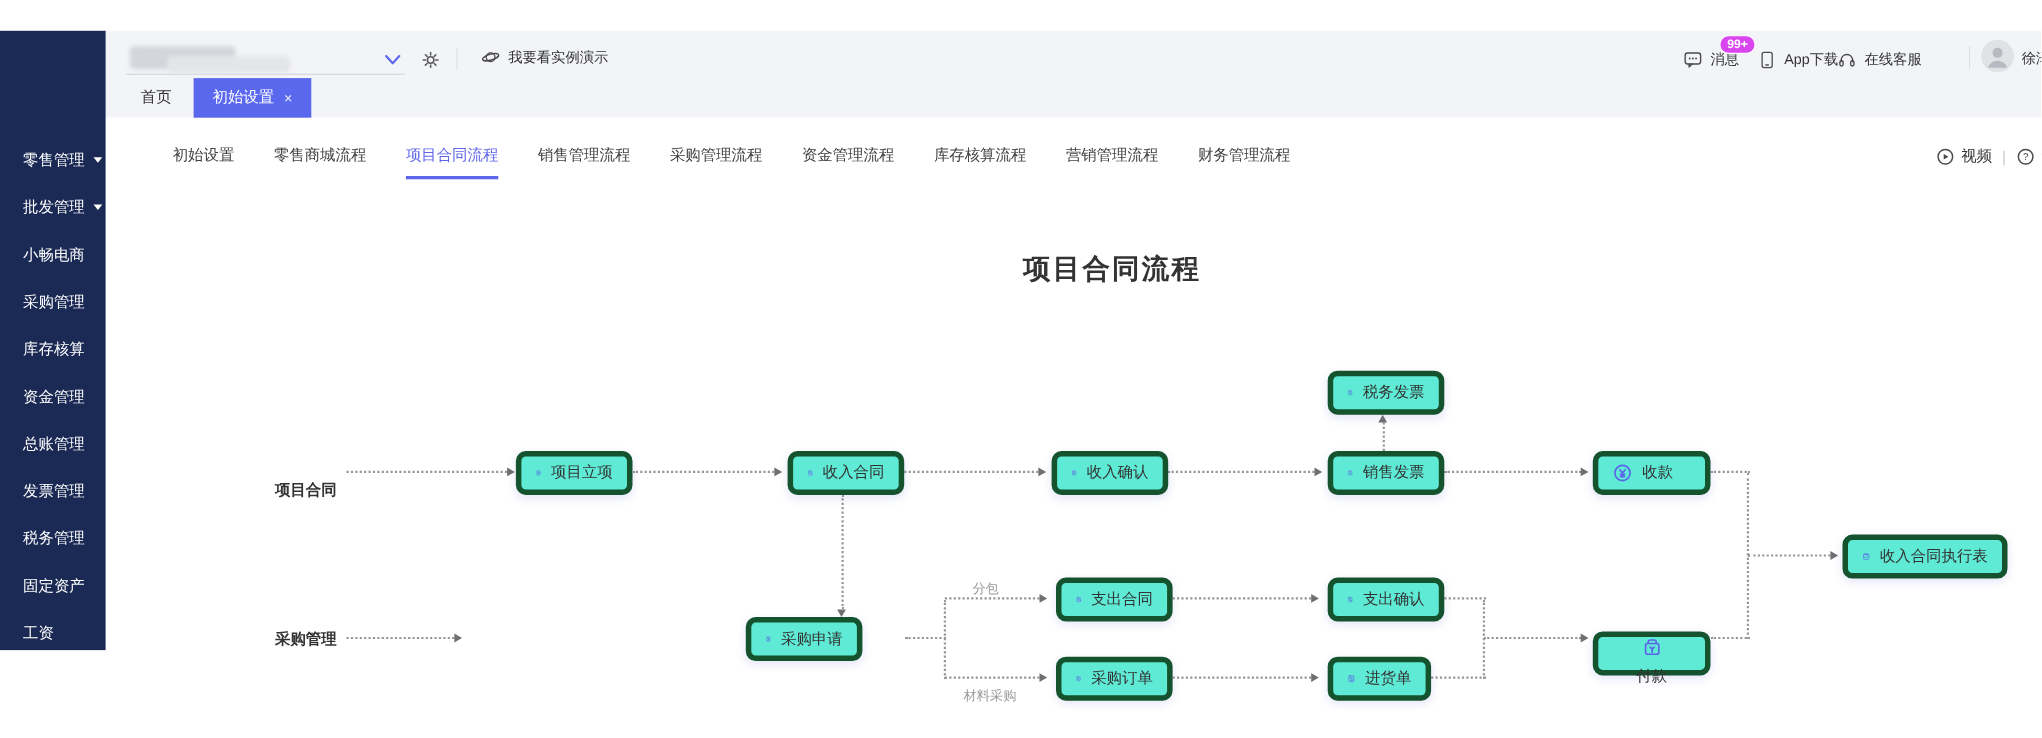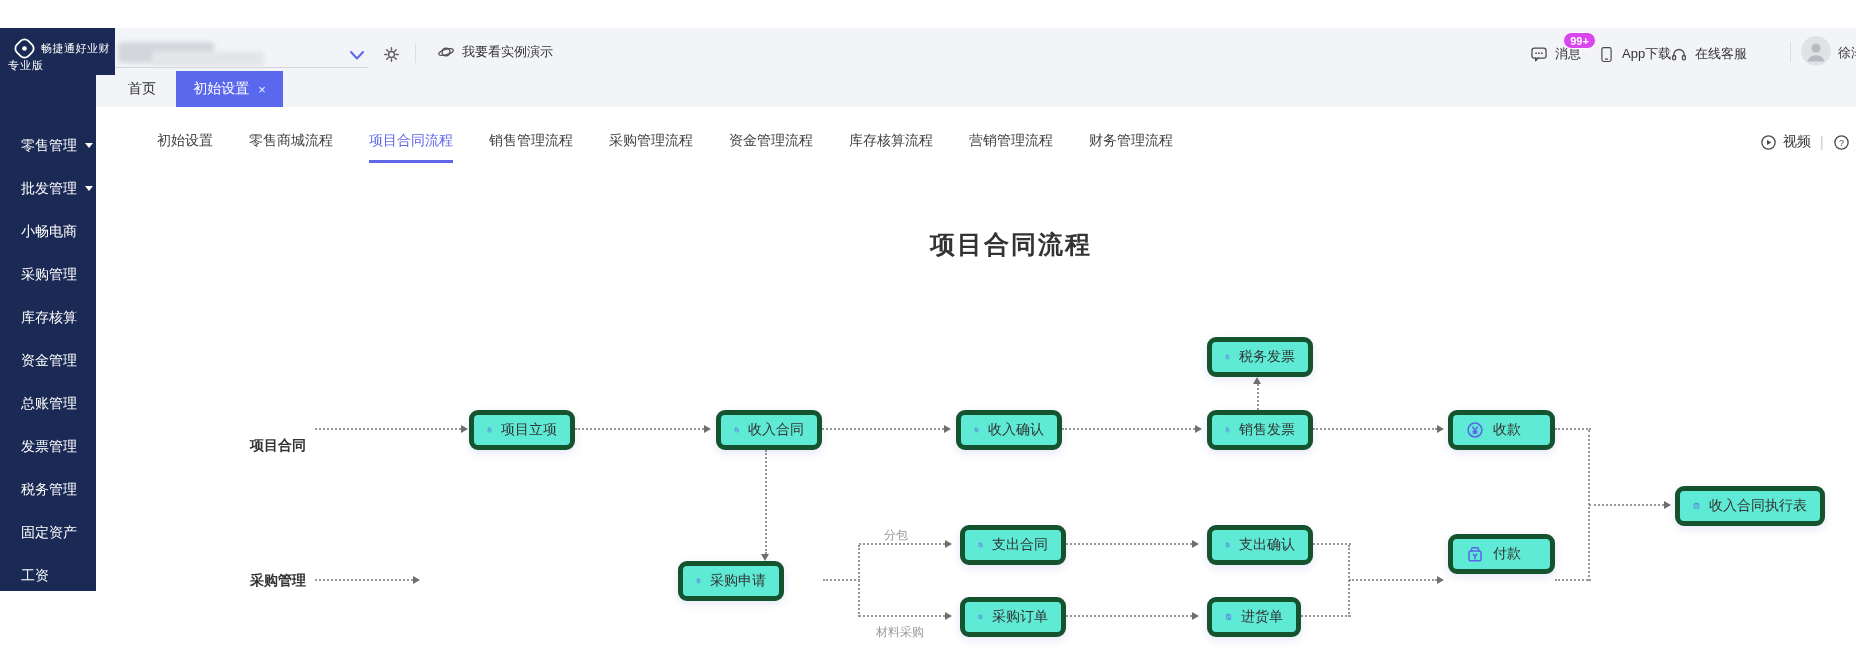--- a/index.html
+++ b/index.html
@@ -102,28 +102,20 @@
           <span>工资</span>
         </div>
         <div class="side-item">
           <span>经营管理</span>
         </div>
         <div class="side-item">
           <span>小畅报销</span>
         </div>
       </nav>
   </aside>
-  <div class="abs logo-block">
-    <span class="logo-ic"><svg width="100%" height="100%" viewBox="0 0 28 28" fill="none" stroke="#fff" stroke-width="2" stroke-linecap="round" stroke-linejoin="round">
-          <rect x="5" y="5" width="18" height="18" rx="6" transform="rotate(45 14 14)"></rect>
-          <circle cx="14" cy="14" r="2.6" fill="#fff" stroke="none"></circle>
-        </svg></span>
-    <span class="brand-txt">畅捷通好业财</span>
-    <span class="edition-txt">专业版</span>
-  </div>
 
   <div class="abs hdr-selector"></div>
   <div class="abs blur1"></div>
   <div class="abs blur2"></div>
   <span class="abs hdr-chevron"><svg width="100%" height="100%" viewBox="0 0 16 10" fill="none" stroke="#5a68ee" stroke-width="2" stroke-linecap="round" stroke-linejoin="round">
         <path d="M2 1.5 8 8l6-6.5"></path>
       </svg></span>
   <span class="abs hdr-gear"><svg width="100%" height="100%" viewBox="0 0 20 20" fill="none" stroke="#5c5c5c" stroke-width="1.5" stroke-linecap="round" stroke-linejoin="round">
         <circle cx="10" cy="10" r="3.1"></circle>
         <path d="M10 2.9v2.3M10 14.8v2.3M2.9 10h2.3M14.8 10h2.3M5 5l1.6 1.6M13.4 13.4 15 15M15 5l-1.6 1.6M6.6 13.4 5 15"></path>
@@ -359,21 +351,21 @@
       </div>
       <div class="fnode" style="left: 1207px; top: 597px; width: 94px; pointer-events: auto;">
         <span class="i18">
           <svg width="100%" height="100%" viewBox="0 0 18 18" fill="none" stroke="#5b64e8" stroke-width="1.5" stroke-linecap="round" stroke-linejoin="round">
             <rect x="3.2" y="2" width="11.6" height="14" rx="2.2"></rect>
             <path d="M6 5.5h6M6 8.2h3.2M13.6 12.3H8.4M10.4 10.3l-2 2 2 2"></path>
           </svg>
         </span>
         <span>进货单</span>
       </div>
-      <div class="fnode" style="left: 1448px; top: 534px; width: 107px; pointer-events: auto;">
+      <div class="fnode" style="left: 1448px; top: 574px; width: 107px; pointer-events: auto; flex-direction: column;">
         <span class="i18">
           <svg width="100%" height="100%" viewBox="0 0 18 18" fill="none" stroke="#5b64e8" stroke-width="1.5" stroke-linecap="round" stroke-linejoin="round">
             <rect x="3" y="6" width="12" height="9.8" rx="1.8"></rect>
             <path d="M5.4 6V4.5A1.7 1.7 0 0 1 7.1 2.8h3.8a1.7 1.7 0 0 1 1.7 1.7V6M7.2 9.3 9 11.1l1.8-1.8M9 11.1v3"></path>
           </svg>
         </span>
         <span>付款</span>
       </div>
     </div>
 

